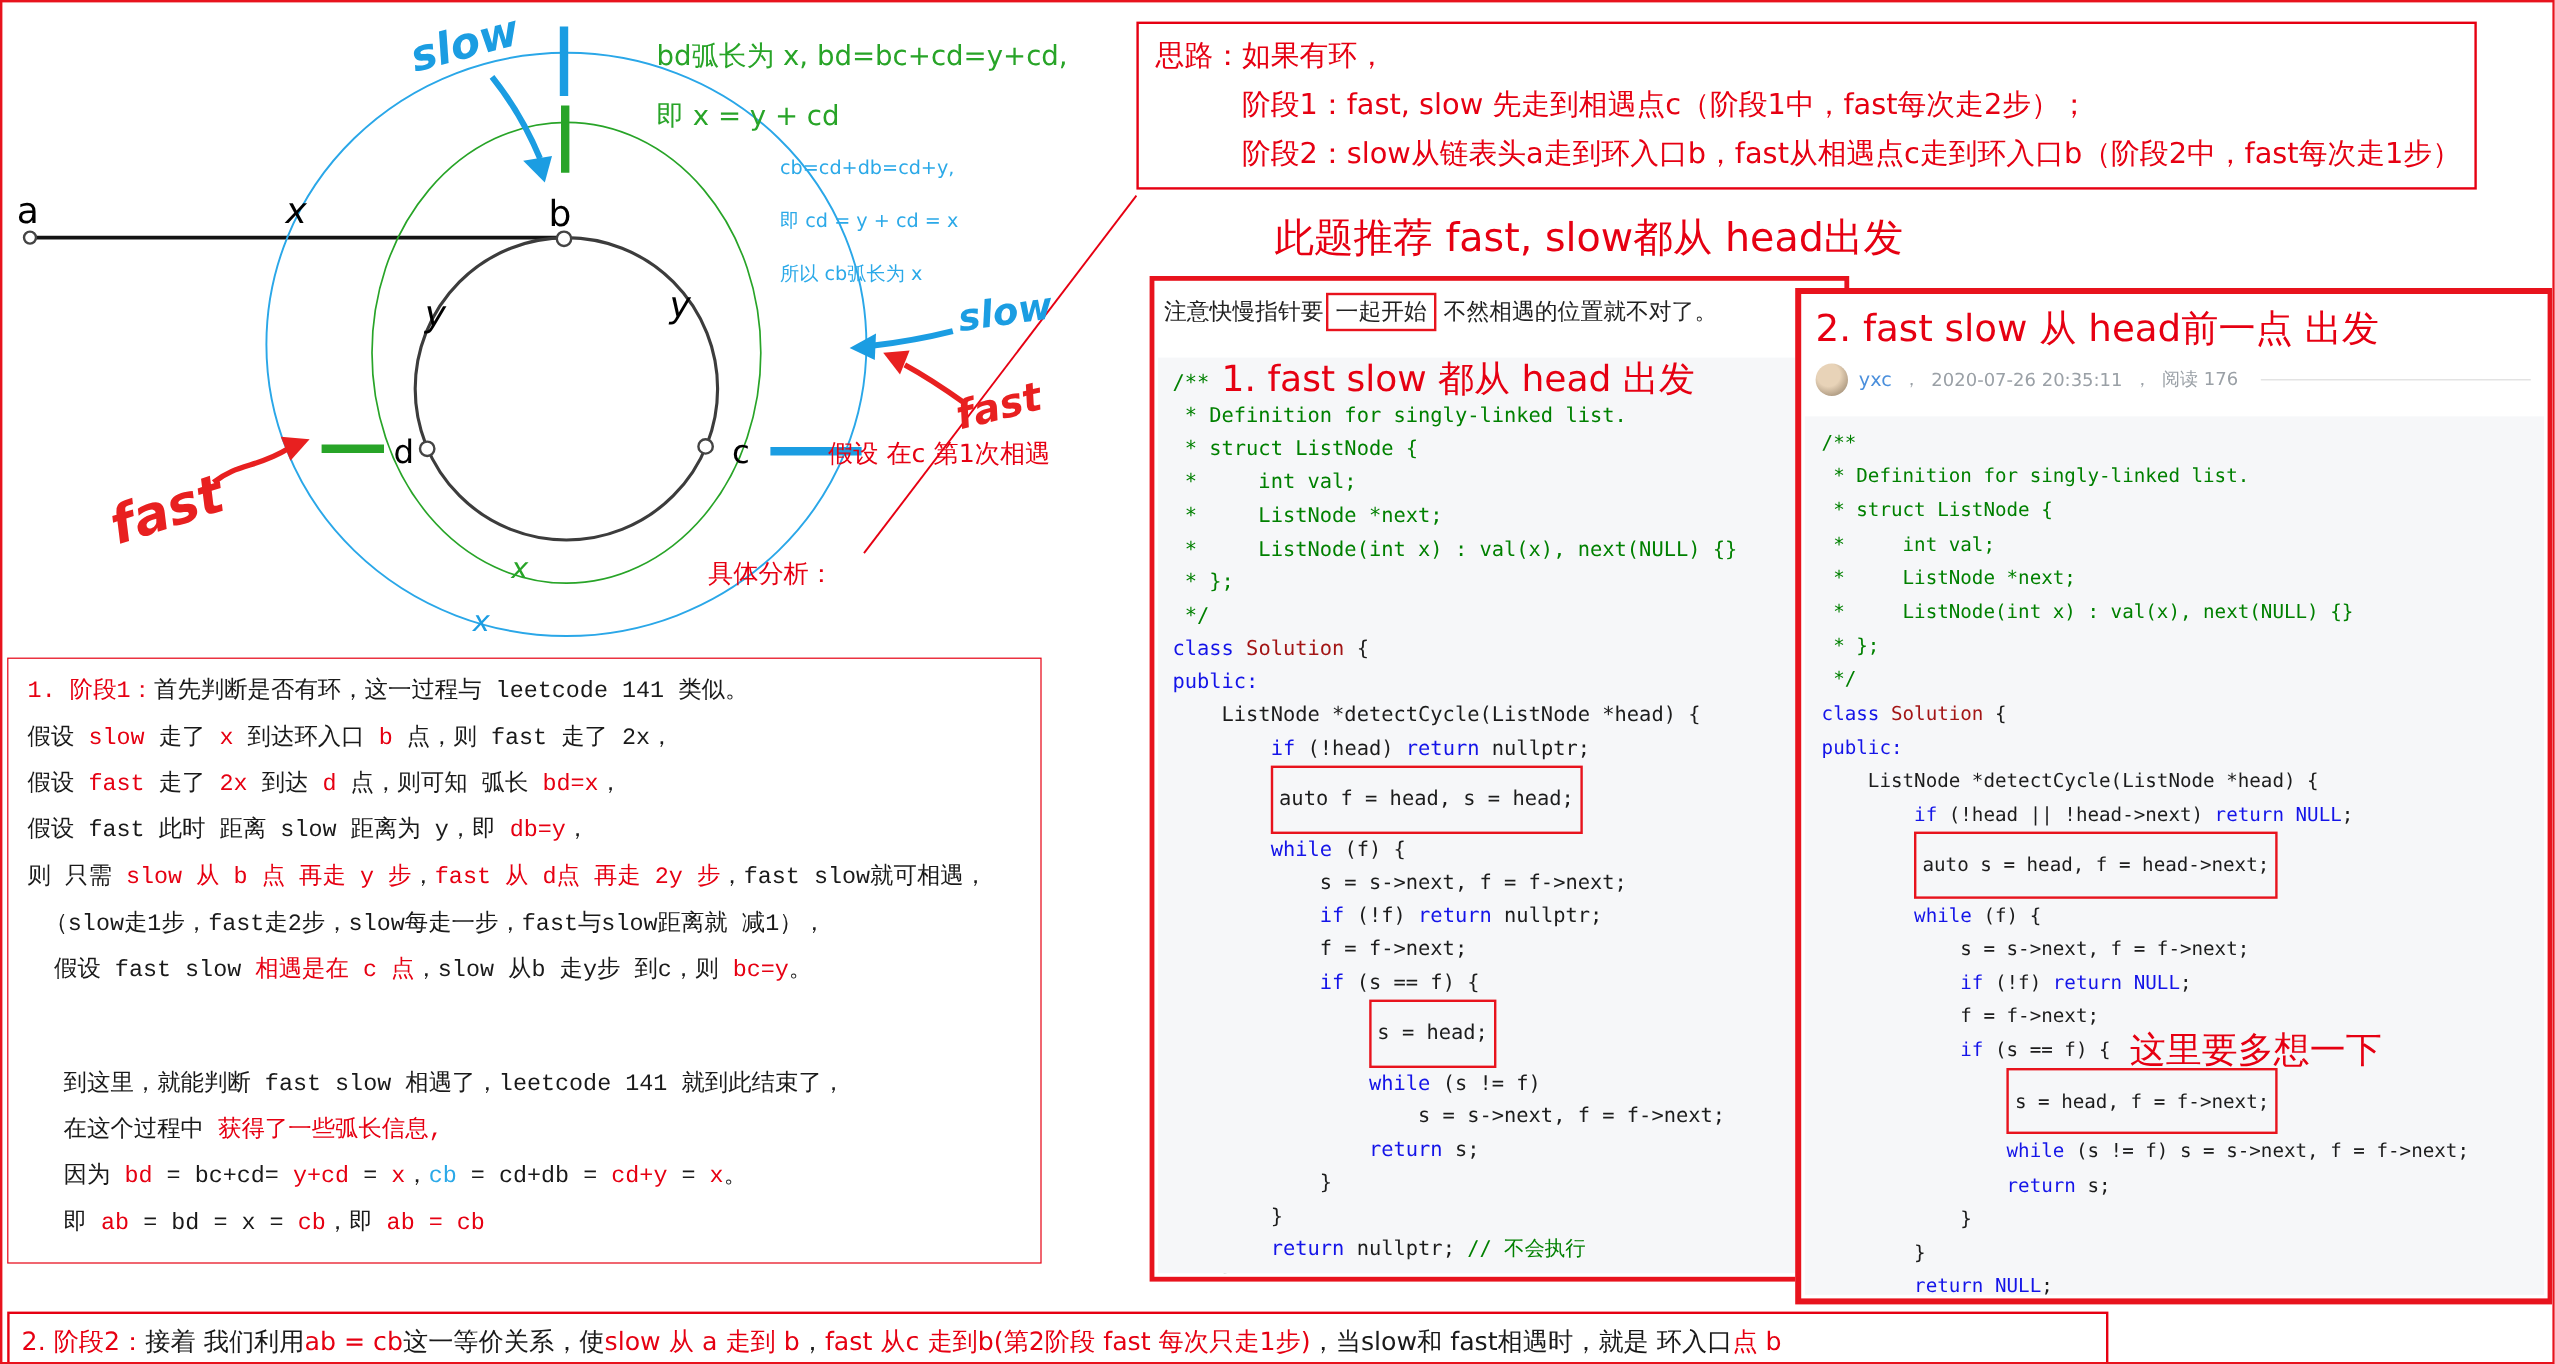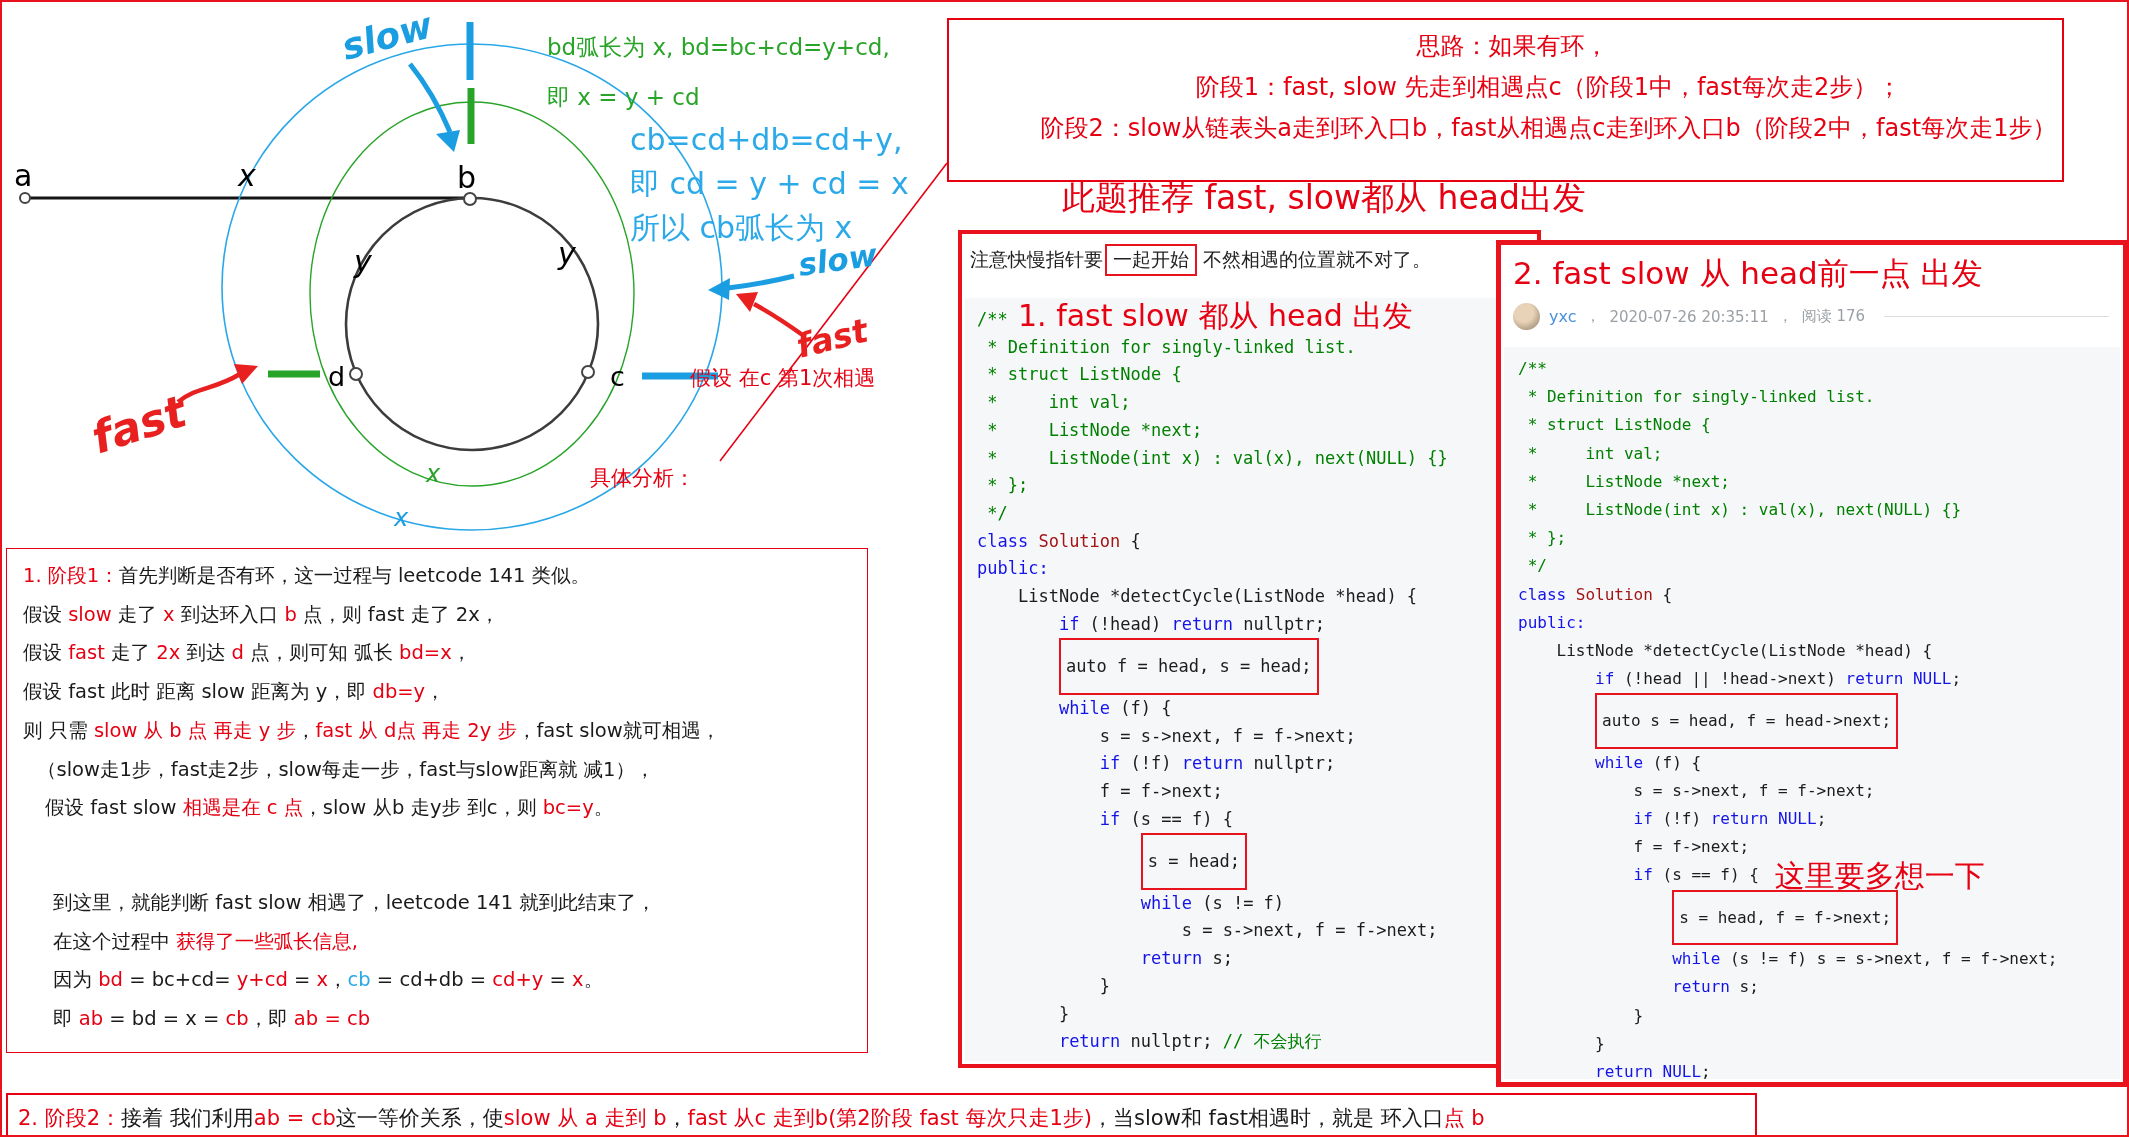--- a/index.html
+++ b/index.html
@@ -1,26 +1,26 @@
 <!DOCTYPE html>
 <html><head>
 <meta charset="utf-8">
 <style>
   html,body{margin:0;padding:0;background:#fff;}
   .page{position:relative;width:2129px;height:1137px;background:#fff;border:2px solid #e8131d;box-sizing:border-box;overflow:hidden;
         font-family:"DejaVu Sans",sans-serif;}
   .abs{position:absolute;}
   svg.base{position:absolute;left:0;top:0;z-index:0;}
   
-  .idea-box{left:945px;top:16px;width:1117px;height:164px;border:2.5px solid #e60012;box-sizing:border-box;
-            color:#e60012;font-size:24px;line-height:41px;padding:6px 0 0 14px;background:#fff;z-index:3;text-align:center;}
+  .idea-box{left:945px;top:16px;width:1117px;height:140px;border:2.5px solid #e60012;box-sizing:border-box;
+            color:#e60012;font-size:24px;line-height:41px;padding:6px 0 0 14px;background:#fff;z-index:3;}
   .idea-box .ln2{margin-left:72px;}
   
   .green-note{left:545px;top:20px;color:#28a428;font-size:23px;line-height:50px;z-index:2;}
-  .blue-note{left:628px;top:116px;color:#2ba9e8;font-size:30px;line-height:44px;z-index:2;}
+  .blue-note{left:648px;top:116px;color:#2ba9e8;font-size:16px;line-height:44px;z-index:2;}
   .meet-note{left:688px;top:362px;color:#e60012;font-size:21px;z-index:2;}
   .analysis-label{left:588px;top:462px;color:#e60012;font-size:21px;z-index:2;font-family:Liberation Serif, serif;}
   .main-title{left:1060px;top:174px;color:#e60012;font-size:33px;z-index:3;text-align:right;}
   
   .panel{background:#fff;box-sizing:border-box;z-index:4;}
   .panel1{left:956px;top:228px;width:583px;height:838px;border:4px solid #e8131d;}
   .panel2{left:1494px;top:238px;width:632px;height:847px;border:5px solid #e8131d;}
   .p1-note{margin:10px 6px 0 8px;font-size:19px;color:#222;white-space:nowrap;}
   .p1-note .nbox{border:2.5px solid #e8131d;padding:1px 6px;margin:0 6px 0 2px;display:inline-block;}
   .p1-head{position:absolute;left:56px;top:62px;font-size:30px;color:#e60012;z-index:2;white-space:nowrap;}
@@ -32,21 +32,21 @@
   .p2-rule{flex:1;height:1px;background:#ddd;margin-left:10px;}
   .p2-code{position:absolute;left:3px;right:3px;top:102px;bottom:3px;background:#f6f7f9;padding:8px 0 0 14px;overflow:hidden;}
   .cl{white-space:pre;font-family:"DejaVu Sans Mono",monospace;}
   .panel1 .cl{font-size:17px;line-height:27.7px;}
   .panel2 .cl{font-size:16px;line-height:28.2px;}
   .c-c{color:#008000;} .c-k{color:#1414e8;} .c-t{color:#a31515;} .c-p{color:#1c1c1c;}
   .rbox{border:2.5px solid #e8131d;padding:16px 5px;margin:0;display:inline-block;line-height:1.2;}
   .code-ann{color:#e60012;font-family:"DejaVu Sans",sans-serif;font-size:30px;margin-left:16px;vertical-align:middle;}
   
   .analysis-box{left:4px;top:546px;width:862px;height:505px;border:1.5px solid #e60012;box-sizing:border-box;
-                padding:8px 0 0 16px;font-size:19.5px;z-index:2;background:#fff;}
+                padding:8px 0 0 16px;font-size:19.5px;z-index:2;background:#fff;font-family:Liberation Mono, monospace;}
   .rl{line-height:38.7px;white-space:nowrap;}
   .s-b{color:#1a1a1a;} .s-r{color:#e60012;} .s-u{color:#2ba9e8;}
   
   .phase2-bar{left:4px;top:1091px;width:1751px;height:50px;border:2px solid #e60012;box-sizing:border-box;
               display:flex;align-items:center;padding-left:10px;font-size:21px;white-space:nowrap;background:#fff;z-index:5;}
   .svg-txt{font-family:"DejaVu Sans",sans-serif;}
 </style>
 </head>
 <body>
 

